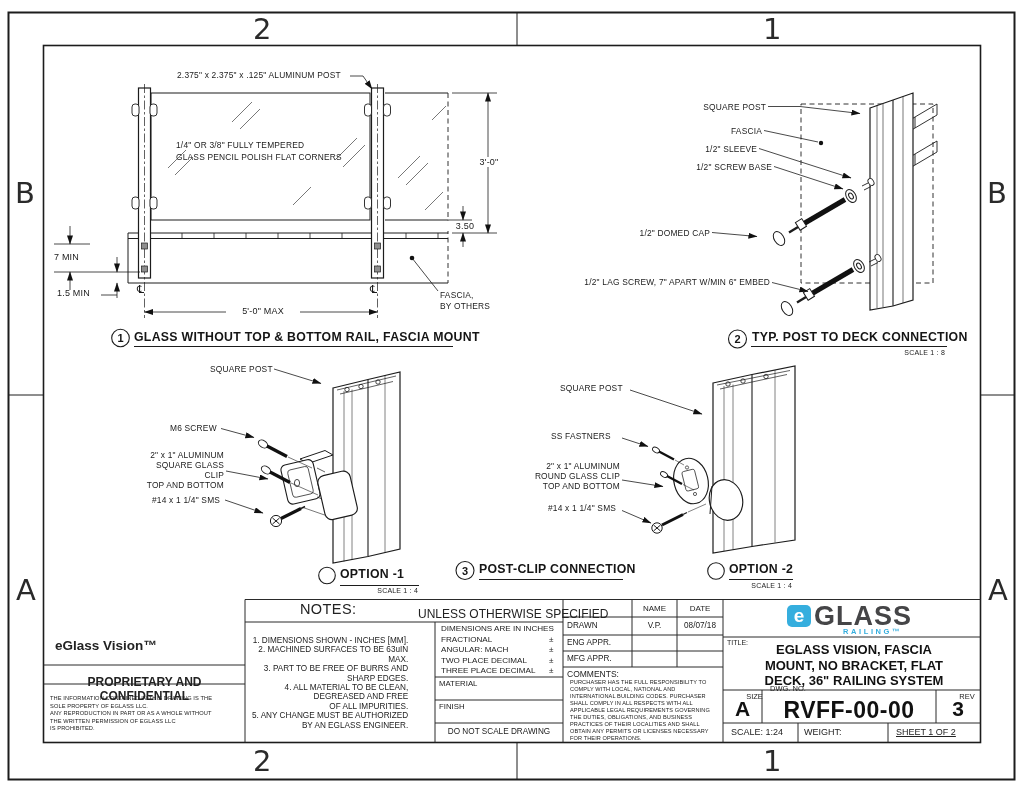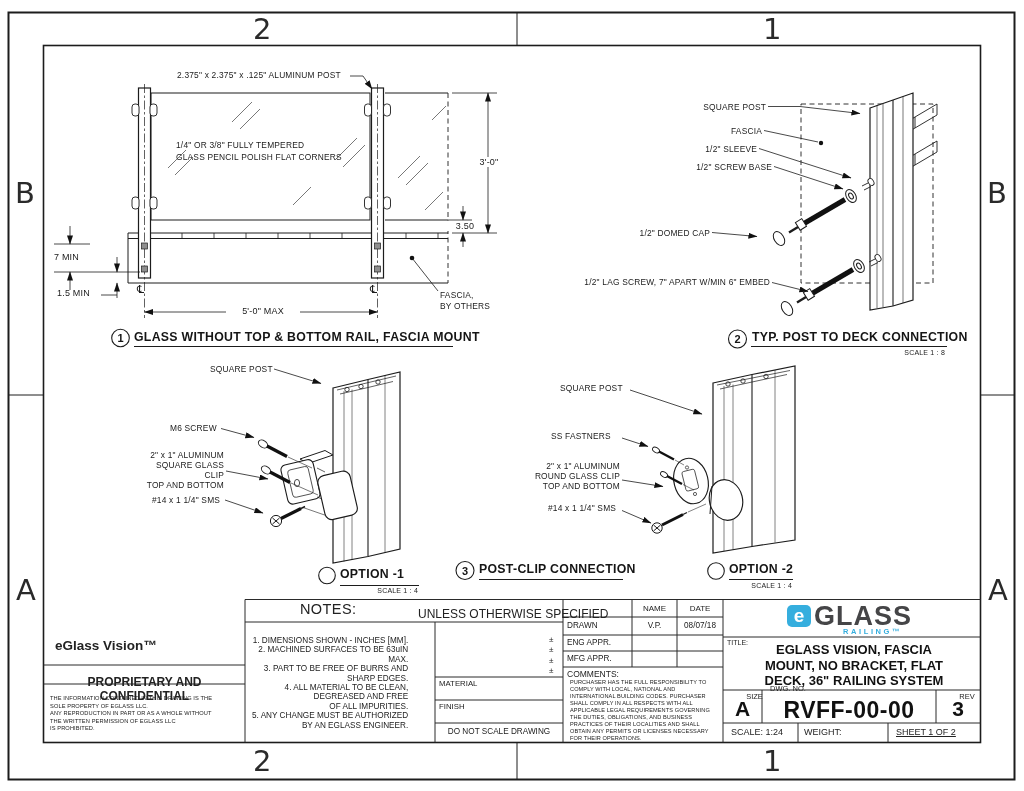--- a/index.html
+++ b/index.html
@@ -395,20 +395,25 @@
 2. MACHINED SURFACES TO BE 63uIN
 MAX.
 3. PART TO BE FREE OF BURRS AND
 SHARP EDGES.
 4. ALL MATERIAL TO BE CLEAN,
 DEGREASED AND FREE
 OF ALL IMPURITIES.
 5. ANY CHANGE MUST BE AUTHORIZED
 BY AN EGLASS ENGINEER.</span>
 
+<span class="tb preline" style="left:441px;top:624px;font-size:8.1px;line-height:10.5px;">DIMENSIONS ARE IN INCHES
+FRACTIONAL
+ANGULAR: MACH
+TWO PLACE DECIMAL
+THREE PLACE DECIMAL</span>
 <span class="tb preline" style="left:549px;top:634.5px;font-size:8.1px;line-height:10.5px;">±
 ±
 ±
 ±</span>
 <span class="tb" style="left:439px;top:679px;font-size:7.8px;">MATERIAL</span>
 <span class="tb" style="left:439px;top:702px;font-size:7.8px;">FINISH</span>
 <span class="tb tcenter" style="left:443px;top:727px;width:112px;font-size:8.2px;position:absolute;">DO NOT SCALE DRAWING</span>
 
 <span class="tb tcenter" style="left:632px;top:604px;width:45px;font-size:8px;position:absolute;">NAME</span>
 <span class="tb tcenter" style="left:677px;top:604px;width:46px;font-size:8px;position:absolute;">DATE</span>

